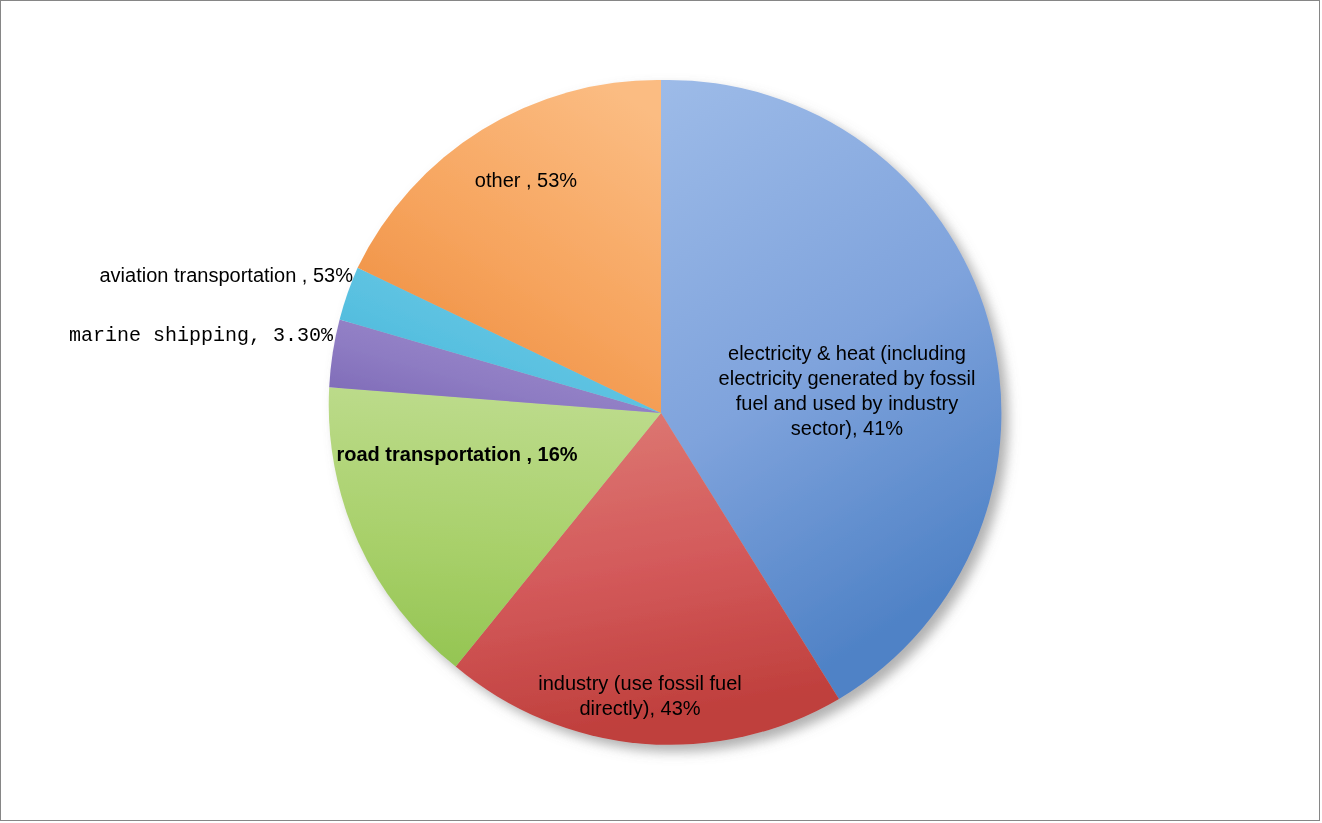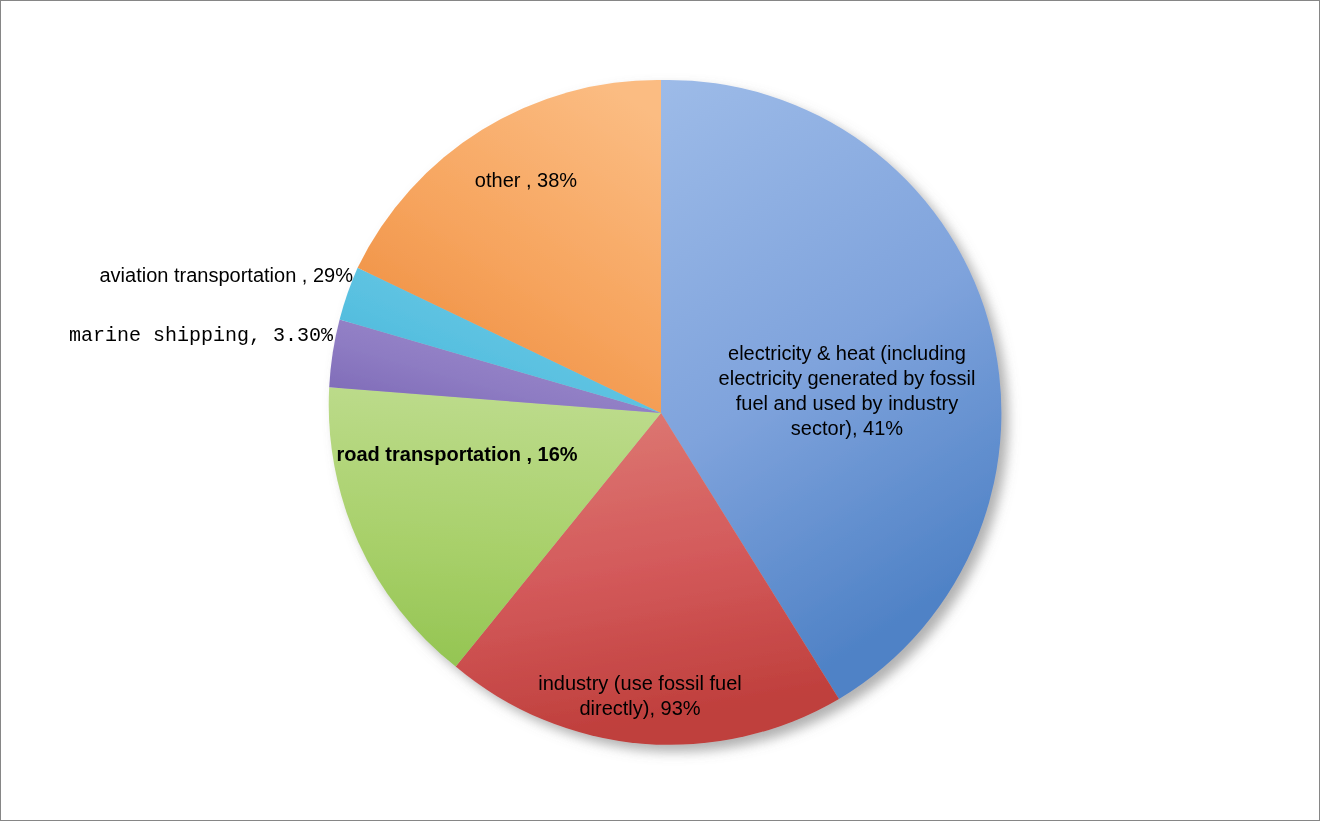--- a/index.html
+++ b/index.html
@@ -99,23 +99,23 @@
       </g>
     </svg>
   </div>
 
   <div class="slice-label label-center" style="left:706px; top:340px; width:280px;">electricity &amp; heat (including
 electricity generated by fossil
 fuel and used by industry
 sector), 41%</div>
 
   <div class="slice-label label-center" style="left:508px; top:670px; width:262px;">industry (use fossil fuel
-directly), 93%</div>
+directly), 43%</div>
 
   <div class="slice-label label-center" style="left:330px; top:441px; width:252px;font-weight:bold;">road transportation , 16%</div>
 
   <div class="slice-label label-right" style="left:60px; top:322px; width:272px;font-family:Liberation Mono, monospace;">marine shipping, 3.30%</div>
 
-  <div class="slice-label label-right" style="left:40px; top:262px; width:312px;">aviation transportation , 29%</div>
+  <div class="slice-label label-right" style="left:40px; top:262px; width:312px;">aviation transportation , 53%</div>
 
-  <div class="slice-label label-center" style="left:440px; top:167px; width:170px;">other , 38%</div>
+  <div class="slice-label label-center" style="left:440px; top:167px; width:170px;">other , 53%</div>
 
 </div>
 
 </body></html>

